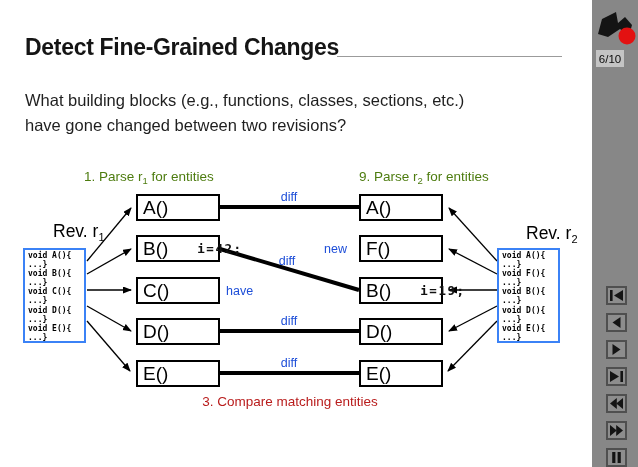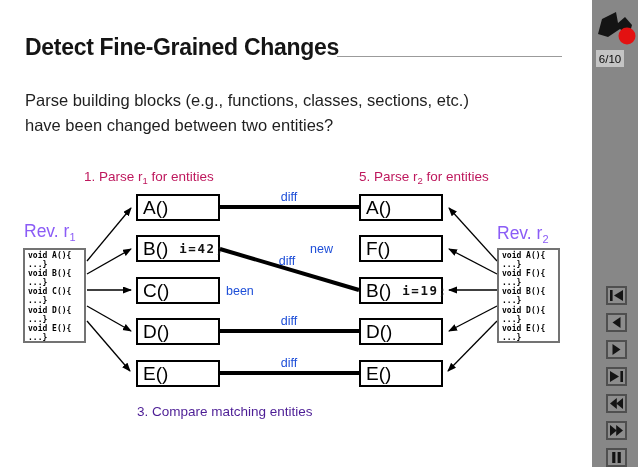--- a/index.html
+++ b/index.html
@@ -33,43 +33,43 @@
   .nav-btn svg{display:block;}
   
   .diagram-svg{position:absolute;left:0;top:0;width:638px;height:467px;}
   .ebox{
     position:absolute;width:84px;height:27px;background:#fff;border:2px solid #000;
     box-sizing:border-box;display:flex;align-items:center;padding-left:5px;
   }
   .ename{font-size:19px;color:#000;}
   .enote{
     font-family:"DejaVu Sans Mono",monospace;font-weight:bold;font-size:12.5px;
-    letter-spacing:1.5px;margin-left:11px;white-space:nowrap;text-align:right;
+    letter-spacing:1.5px;margin-left:29px;white-space:nowrap;text-align:right;
   }
   .codebox{
-    position:absolute;width:63px;height:95px;background:#fff;border:2px solid #737373;
+    position:absolute;width:63px;height:95px;background:#fff;border:2px solid #3b82f6;
     box-sizing:border-box;font-family:"DejaVu Sans Mono",monospace;font-weight:bold;
     font-size:8px;line-height:9.1px;white-space:pre;padding:1px 0 0 3px;color:#000;overflow:hidden;
   }
-  .revlabel{position:absolute;font-size:17.5px;color:#8b5cf6;white-space:nowrap;}
+  .revlabel{position:absolute;font-size:17.5px;color:#000000;white-space:nowrap;margin-left:29px;}
   .revlabel .sub{font-size:11px;vertical-align:-4px;}
-  .steplabel{position:absolute;font-size:13.5px;color:#be185d;white-space:nowrap;}
+  .steplabel{position:absolute;font-size:13.5px;color:#4d7c0f;white-space:nowrap;}
   .steplabel .sub{font-size:9.5px;vertical-align:-3px;}
   .edge-label{position:absolute;font-size:12.5px;color:#1d4ed8;white-space:nowrap;}
   .diff-label{width:40px;text-align:center;}
-  .step3{left:137px;width:306px;top:404px;font-size:13.5px;position:absolute;color:#4c1d95;}
+  .step3{left:137px;width:306px;text-align:center;top:394px;font-size:13.5px;position:absolute;color:#b91c1c;}
 </style>
 </head>
 <body>
 
 <div class="slide">
 
   <h1 class="title">Detect Fine-Grained Changes</h1>
   <div class="title-rule"></div>
-  <p class="question"><span>Parse building blocks (e.g., functions, classes, sections, etc.)</span><br><span>have been changed between two entities?</span></p>
+  <p class="question"><span>What building blocks (e.g., functions, classes, sections, etc.)</span><br><span>have gone changed between two revisions?</span></p>
 
   <svg class="diagram-svg" viewBox="0 0 638 467">
     <defs>
       <marker id="arr" markerUnits="userSpaceOnUse" markerWidth="9" markerHeight="8" refX="8" refY="3.5" orient="auto">
         <path d="M0,0 L9,3.5 L0,7 Z" fill="#000"></path>
       </marker>
     </defs>
 
     <g stroke="#000" stroke-width="1.3">
       <line x1="87" y1="261" x2="131" y2="208" marker-end="url(#arr)"></line>
@@ -89,21 +89,21 @@
 
     <g stroke="#000" stroke-width="4">
       <line x1="220" y1="207" x2="359" y2="207"></line>
       <line x1="220" y1="249" x2="359" y2="290"></line>
       <line x1="220" y1="331" x2="359" y2="331"></line>
       <line x1="220" y1="373" x2="359" y2="373"></line>
     </g>
   </svg>
 
   <div class="steplabel" style="left:84px;top:169px"><span>1. Parse r</span><span class="sub">1</span><span> for entities</span></div>
-  <div class="steplabel" style="left:359px;top:169px"><span>5. Parse r</span><span class="sub">2</span><span> for entities</span></div>
+  <div class="steplabel" style="left:359px;top:169px"><span>9. Parse r</span><span class="sub">2</span><span> for entities</span></div>
   <div class="step3">3. Compare matching entities</div>
 
   <div class="revlabel" style="left:24px;top:221px"><span>Rev. r</span><span class="sub">1</span></div>
   <div class="codebox" style="left:23px;top:248px">void A(){
 ...}
 void B(){
 ...}
 void C(){
 ...}
 void D(){
@@ -162,22 +162,22 @@
     </div>
   <div class="ebox" style="left:359px;top:360px">
       <span class="ename">E()</span>
       <span class="enote"></span>
     </div>
 
   <div class="edge-label diff-label" style="left:269px;top:190px">diff</div>
   <div class="edge-label diff-label" style="left:267px;top:254px">diff</div>
   <div class="edge-label diff-label" style="left:269px;top:314px">diff</div>
   <div class="edge-label diff-label" style="left:269px;top:356px">diff</div>
-  <div class="edge-label" style="left:310px;top:242px">new</div>
-  <div class="edge-label" style="left:226px;top:284px">been</div>
+  <div class="edge-label" style="left:324px;top:242px">new</div>
+  <div class="edge-label" style="left:226px;top:284px">have</div>
 
   <div class="sidebar">
     <svg class="logo" width="40" height="40" viewBox="0 0 40 40">
       <polygon points="2,26 6,11 20,4 22,15 29,9 36,17 33,28 24,21 12,29" fill="#141414"></polygon>
       <circle cx="31" cy="28" r="8.5" fill="#e31111"></circle>
     </svg>
     <div class="page-badge">6/10</div>
 
     <div class="nav-btn" style="top:286px">
       <svg width="13" height="11" viewBox="0 0 13 11">

